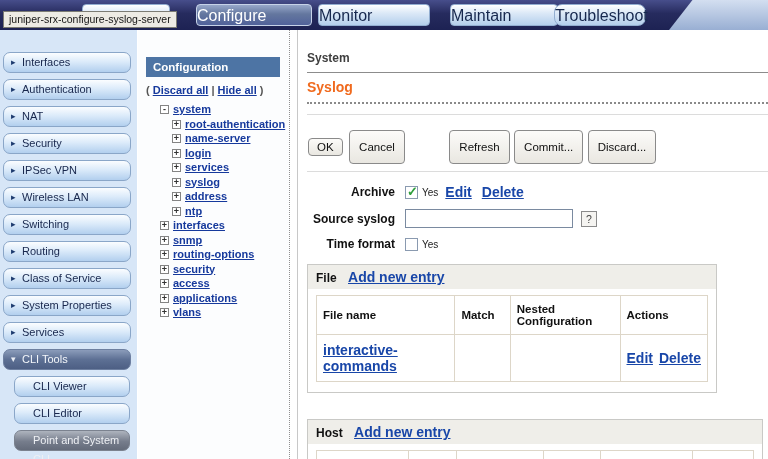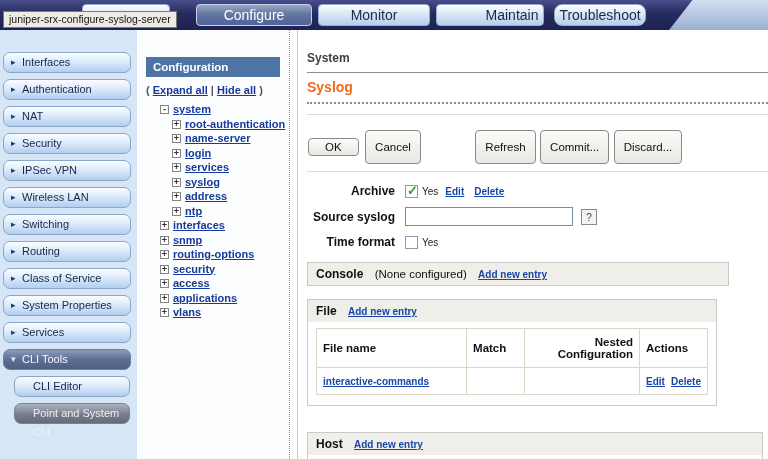--- a/index.html
+++ b/index.html
@@ -5,22 +5,22 @@
   html,body{margin:0;padding:0;background:#fff;}
   *{box-sizing:border-box;}
   #screen{position:relative;width:768px;height:459px;overflow:hidden;
           font-family:"Liberation Sans",sans-serif;background:#fff;}
 
   
   .topbar{position:absolute;left:0;top:0;width:768px;height:30px;
           background:linear-gradient(#474e8b,#262b5e 45%,#1d2253);overflow:hidden;}
   .swoosh{position:absolute;right:-22px;top:-4px;width:110px;height:40px;
           background:linear-gradient(#dbe5f4,#8da5cd);transform:skewX(-38deg);}
-  .tab{position:absolute;top:4px;height:22px;line-height:21px;text-align:center;
-       border-radius:4px;font-size:14px;color:#17284e;
+  .tab{position:absolute;top:4px;height:22px;line-height:21px;
+       border-radius:4px;font-size:16px;color:#17284e;
        background:linear-gradient(#ffffff,#dce9f7 40%,#b4cfec);
        border:1px solid #93aed0;cursor:pointer;}
   .tab.active{background:linear-gradient(#9dabce,#67579900 0),linear-gradient(#97a7ca,#64779f 45%,#51629a);
        border:1px solid #c6d2e8;color:#fff;}
   .tooltip{position:absolute;left:3px;top:11px;height:17px;line-height:15px;padding:0 5px;
        background:#edebe4;border:1px solid #7c7c74;font-size:10.5px;color:#151515;z-index:6;}
 
   
   .sidebar{position:absolute;left:0;top:30px;width:137px;height:429px;
            background:#d7e6f7;padding-top:22px;}
@@ -57,34 +57,34 @@
         border-left:1px solid #c8c8c8;padding:21px 0 0 9px;}
   .crumb{font-size:12px;font-weight:bold;color:#3f3f3f;}
   .hr1{border:0;border-top:1px solid #8c8c8c;margin:7px 0 0 0;}
   .ptitle{margin-top:6px;font-size:14px;font-weight:bold;color:#f06a1e;}
   .hrdot{border:0;border-top:2px dotted #8a8a8a;margin:7px 0 0 0;}
   .hrlight{border:0;border-top:1px solid #dcdcdc;margin:0;}
   .btnrow{padding:6px 0 7px 1px;margin-top:9px;}
   .btn{display:inline-block;padding:10px 9px;font-size:11.5px;color:#101010;
        background:linear-gradient(#fcfbf9,#e9e7e1);border:1px solid #8a8a8a;
        border-radius:4px;cursor:pointer;font-family:"Liberation Sans",sans-serif;}
-  .btn.ok{padding:2px 16px;}
-  .btn.gap{margin-left:50px;}
+  .btn.ok{padding:2px 8px;}
+  .btn.gap{margin-left:40px;}
   .btn.g8{}
 
   .form{margin-top:12px;}
   .frow{display:flex;align-items:center;margin-bottom:9px;}
   .flabel{width:88px;text-align:right;font-size:12px;font-weight:bold;color:#111;
           flex:0 0 88px;margin-right:10px;}
   .cb{width:13px;height:13px;border:1px solid #8a9ab0;background:#fff;display:inline-block;
       position:relative;vertical-align:middle;cursor:pointer;}
   .cb.checked::after{content:"\2713";position:absolute;left:1px;top:-3px;color:#2f9e3c;
       font-weight:bold;font-size:13px;}
   .yes{font-size:10px;color:#222;margin:0 7px 0 4px;}
-  .lnk{color:#1846a8;font-weight:bold;text-decoration:underline;font-size:10px;cursor:pointer;}
+  .lnk{color:#1846a8;font-weight:bold;text-decoration:underline;font-size:14px;cursor:pointer;}
   .txt{width:168px;height:19px;border:1px solid #7a8aa0;font-size:11px;padding:0 3px;
        margin-right:8px;font-family:"Liberation Sans",sans-serif;}
   .helpbtn{display:inline-block;width:16px;height:16px;border:1px solid #8a8a8a;
        background:#f5f4f1;font-size:10.5px;color:#444;text-align:center;line-height:15px;
        cursor:pointer;}
 
   .sect{border:1px solid #c9c9c6;margin-top:13px;}
   .sectbar{background:#efeee9;padding:4px 8px;font-size:12px;color:#111;}
   .sectbar b{font-weight:bold;margin-right:8px;}
   .sectbar .stat{font-size:11.5px;margin-right:8px;}
@@ -100,47 +100,48 @@
 </head>
 <body>
 
 <div id="screen">
 
   <div class="topbar">
     <div class="swoosh"></div>
     <div class="tab" style="left:82px;width:88px;"></div>
     <div class="tab active" style="left:196px;width:116px;">Configure</div>
     <div class="tab" style="left:318px;width:112px;">Monitor</div>
-    <div class="tab" style="left:436px;width:108px;padding-left:44px;">Maintain</div>
+    <div class="tab" style="left:450px;width:108px;">Maintain</div>
     <div class="tab" style="left:554px;width:92px;border-radius:8px;">Troubleshoot</div>
     <div class="tooltip">juniper-srx-configure-syslog-server</div>
   </div>
 
   <div class="sidebar">
     <div class="sbtn"><span class="tri">▸</span><span>Interfaces</span></div>
     <div class="sbtn"><span class="tri">▸</span><span>Authentication</span></div>
     <div class="sbtn"><span class="tri">▸</span><span>NAT</span></div>
     <div class="sbtn"><span class="tri">▸</span><span>Security</span></div>
     <div class="sbtn"><span class="tri">▸</span><span>IPSec VPN</span></div>
     <div class="sbtn"><span class="tri">▸</span><span>Wireless LAN</span></div>
     <div class="sbtn"><span class="tri">▸</span><span>Switching</span></div>
     <div class="sbtn"><span class="tri">▸</span><span>Routing</span></div>
     <div class="sbtn"><span class="tri">▸</span><span>Class of Service</span></div>
     <div class="sbtn"><span class="tri">▸</span><span>System Properties</span></div>
     <div class="sbtn"><span class="tri">▸</span><span>Services</span></div>
     <div class="sbtn dark"><span class="tri">▾</span><span>CLI Tools</span></div>
+    <div class="sbtn sub"><span>CLI Viewer</span></div>
     <div class="sbtn sub"><span>CLI Editor</span></div>
     <div class="sbtn sub sel"><span>Point and System CLI</span></div>
   </div>
 
   <div class="cfgpanel">
     <div class="cfghead">Configuration</div>
     <div class="expandrow">
       <span>(</span>
-      <a>Expand all</a>
+      <a>Discard all</a>
       <span>|</span>
       <a>Hide all</a>
       <span>)</span>
     </div>
     <div class="tree">
       <div class="trow ind0"><span class="pm">-</span><a class="tlink">system</a></div>
       <div class="trow ind1"><span class="pm">+</span><a class="tlink">root-authentication</a></div>
       <div class="trow ind1"><span class="pm">+</span><a class="tlink">name-server</a></div>
       <div class="trow ind1"><span class="pm">+</span><a class="tlink">login</a></div>
       <div class="trow ind1"><span class="pm">+</span><a class="tlink">services</a></div>
@@ -187,40 +188,33 @@
         <input class="txt" type="text" value="" style="">
         <span class="helpbtn">?</span>
       </div>
       <div class="frow">
         <span class="flabel">Time format</span>
         <span class="cb"></span>
         <span class="yes">Yes</span>
       </div>
     </div>
 
-    <div class="sect console">
-      <div class="sectbar">
-        <b>Console</b>
-        <span class="stat">(None configured)</span>
-        <a class="lnk">Add new entry</a>
-      </div>
-    </div>
 
     <div class="sect filesect">
       <div class="sectbar">
         <b>File</b>
         <a class="lnk">Add new entry</a>
       </div>
       <div class="sectbody">
         <table class="dt">
           <tbody>
               <tr>
             <th style="width:40%;">File name</th>
             <th style="width:15%;">Match</th>
-            <th style="width:30%;text-align:right;">Nested Configuration</th>
+            <th style="width:30%;">Nested Configuration</th>
             <th style="width:15%;">Actions</th>
           </tr>
           <tr>
             <td><a class="lnk">interactive-commands</a></td>
             <td></td>
             <td></td>
             <td><a class="lnk" style="margin-right:6px;">Edit</a><a class="lnk">Delete</a></td>
           </tr>
         </tbody>
           </table>

